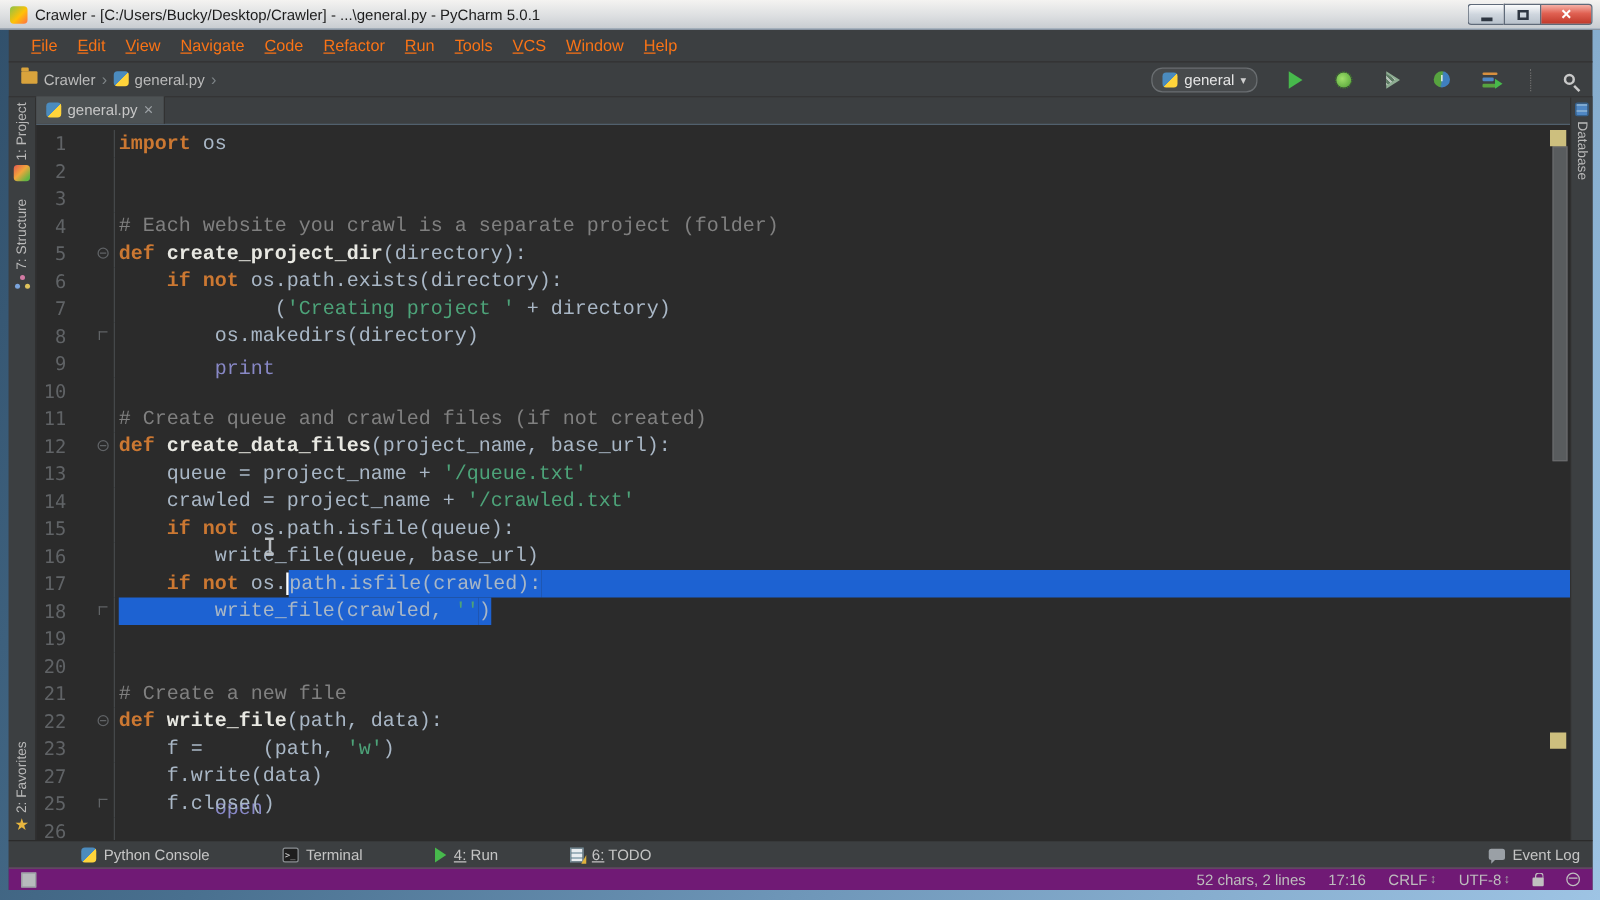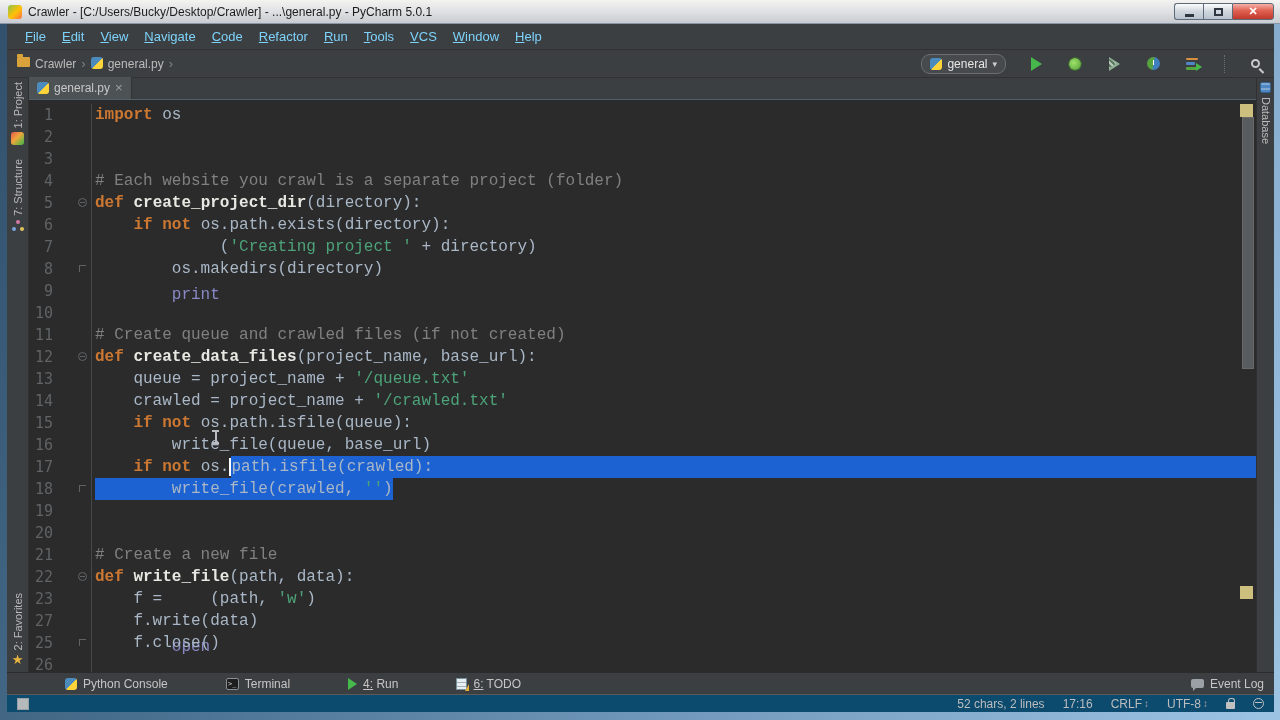--- a/index.html
+++ b/index.html
@@ -23,21 +23,21 @@
   .win-btn.close { width:42px; border-right-width:1px; border-radius:0 3px 3px 0;
     background:linear-gradient(#f5b0a6,#e06152 45%,#c0392b); color:#fff; font-size:11px; font-weight:bold; }
   .glyph-min { width:9px; height:3px; background:#2e3641; margin-top:7px; }
   .glyph-max { width:9px; height:8px; border:2px solid #2e3641; }
 
   
   .ide-body { height:688px; display:flex; padding:0 6px 0 7px; }
   .ide { flex:1; display:flex; flex-direction:column; background:#3c3f41; min-width:0; }
 
   .menubar { height:26px; border-bottom:1px solid #323232; display:flex; align-items:center; padding-left:10px; }
-  .menu-item { display:inline-block; color:#7dd3fc; font-size:13px; padding:3px 8px; }
+  .menu-item { display:inline-block; color:#f97316; font-size:13px; padding:3px 8px; }
   .menu-item::first-letter { text-decoration:underline; }
 
   .navbar { height:28px; border-bottom:1px solid #323232; display:flex; align-items:center; padding:0 8px; color:#bbb; font-size:12px; }
   .crumb { display:flex; align-items:flex-start; gap:5px; padding:2px 2px; }
   .chevron { color:#7e8487; font-size:13px; margin:0 3px; }
   .folder-icon { width:13px; height:10px; background:#d9a33c; border-radius:1px; position:relative; }
   .folder-icon::before { content:""; position:absolute; top:-3px; left:0; width:6px; height:3px; background:#d9a33c; border-radius:1px 1px 0 0; }
   .py-icon { width:12px; height:12px; border-radius:3px; background:linear-gradient(135deg,#4b8bbe 0 52%,#ffd43b 52% 100%); flex:none; }
 
   .nav-right { margin-left:auto; display:flex; align-items:center; gap:21px; }
@@ -123,21 +123,21 @@
   .mn-label::first-letter { text-decoration:underline; }
   .terminal-icon { width:13px; height:12px; background:#1e1e1e; border:1px solid #8a8f93; border-radius:2px;
     color:#d6d6d6; font-size:7px; line-height:10px; text-align:center; font-family:"DejaVu Sans Mono",monospace; }
   .todo-icon { width:11px; height:12px; background:linear-gradient(#e8edf0 0 3px,#9fb3bd 3px 4px,#e8edf0 4px 7px,#9fb3bd 7px 8px,#e8edf0 8px); border:1px solid #78909c; position:relative; }
   .todo-icon::after { content:""; position:absolute; right:-3px; bottom:-2px; width:0; height:0;
     border-bottom:7px solid #e0b23c; border-left:4px solid transparent; }
   .event-log { margin-left:auto; display:flex; align-items:center; gap:6px; }
   .bubble-icon { width:13px; height:9px; background:#9aa0a6; border-radius:2px; position:relative; }
   .bubble-icon::after { content:""; position:absolute; left:2px; bottom:-3px; border-top:4px solid #9aa0a6; border-right:4px solid transparent; }
 
-  .statusbar { height:18px; background:#0c4a6e; border-top:1px solid #5b5b5b; display:flex; align-items:center;
+  .statusbar { height:18px; background:#701a75; border-top:1px solid #5b5b5b; display:flex; align-items:center;
     padding:0 10px; color:#bdbdbd; font-size:12px; }
   .sb-toggle { width:12px; height:12px; border:1px solid #9aa0a4; background:#b7babd; }
   .sb-right { margin-left:auto; display:flex; align-items:center; gap:18px; }
   .sb-item { display:flex; align-items:center; gap:2px; }
   .updown { font-size:10px; color:#a7a7a7; }
   .lock-icon { width:9px; height:7px; background:#c0c0c0; border-radius:1px; position:relative; margin-top:4px; }
   .lock-icon::before { content:""; position:absolute; right:0px; top:-4px; width:5px; height:4px;
     border:1.5px solid #c0c0c0; border-bottom:none; border-radius:3px 3px 0 0; }
   .hector-icon { width:11px; height:11px; border:1px solid #c0c0c0; border-radius:50%; position:relative; }
   .hector-icon::before { content:""; position:absolute; left:1px; top:3px; width:7px; height:2px;

